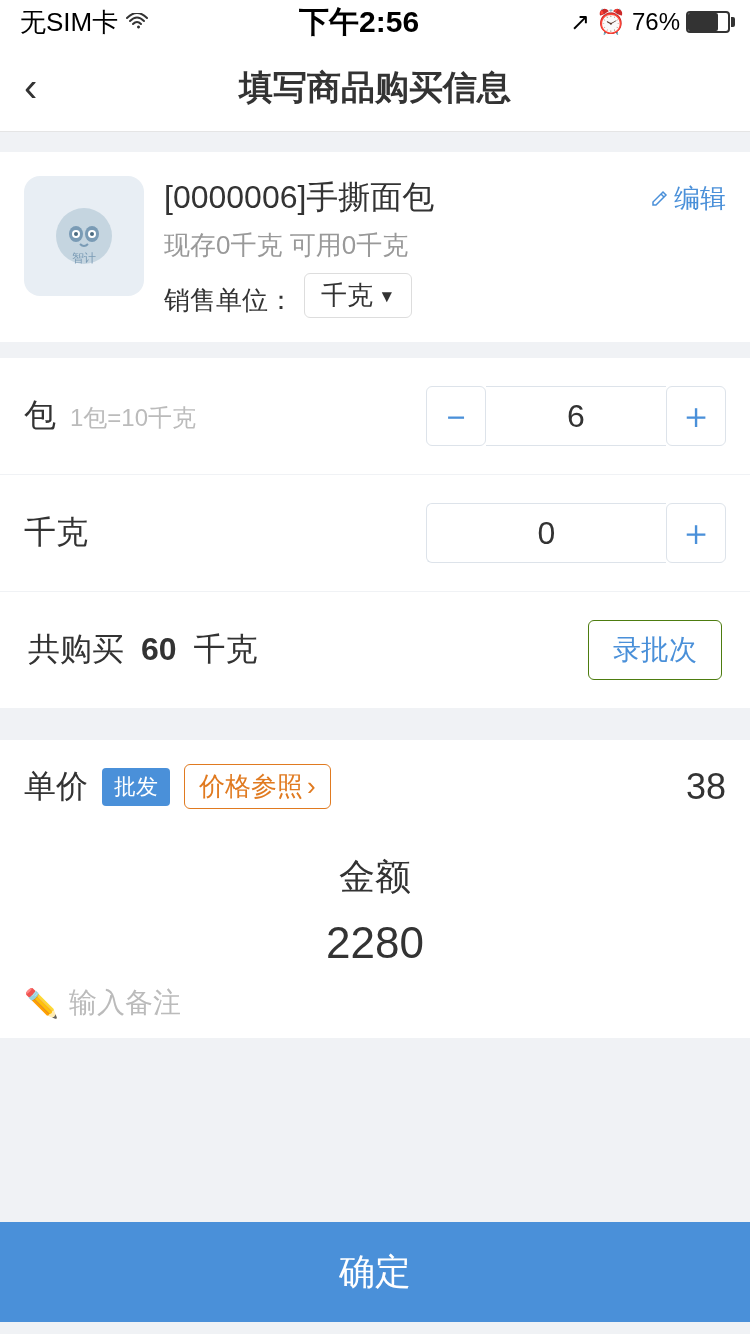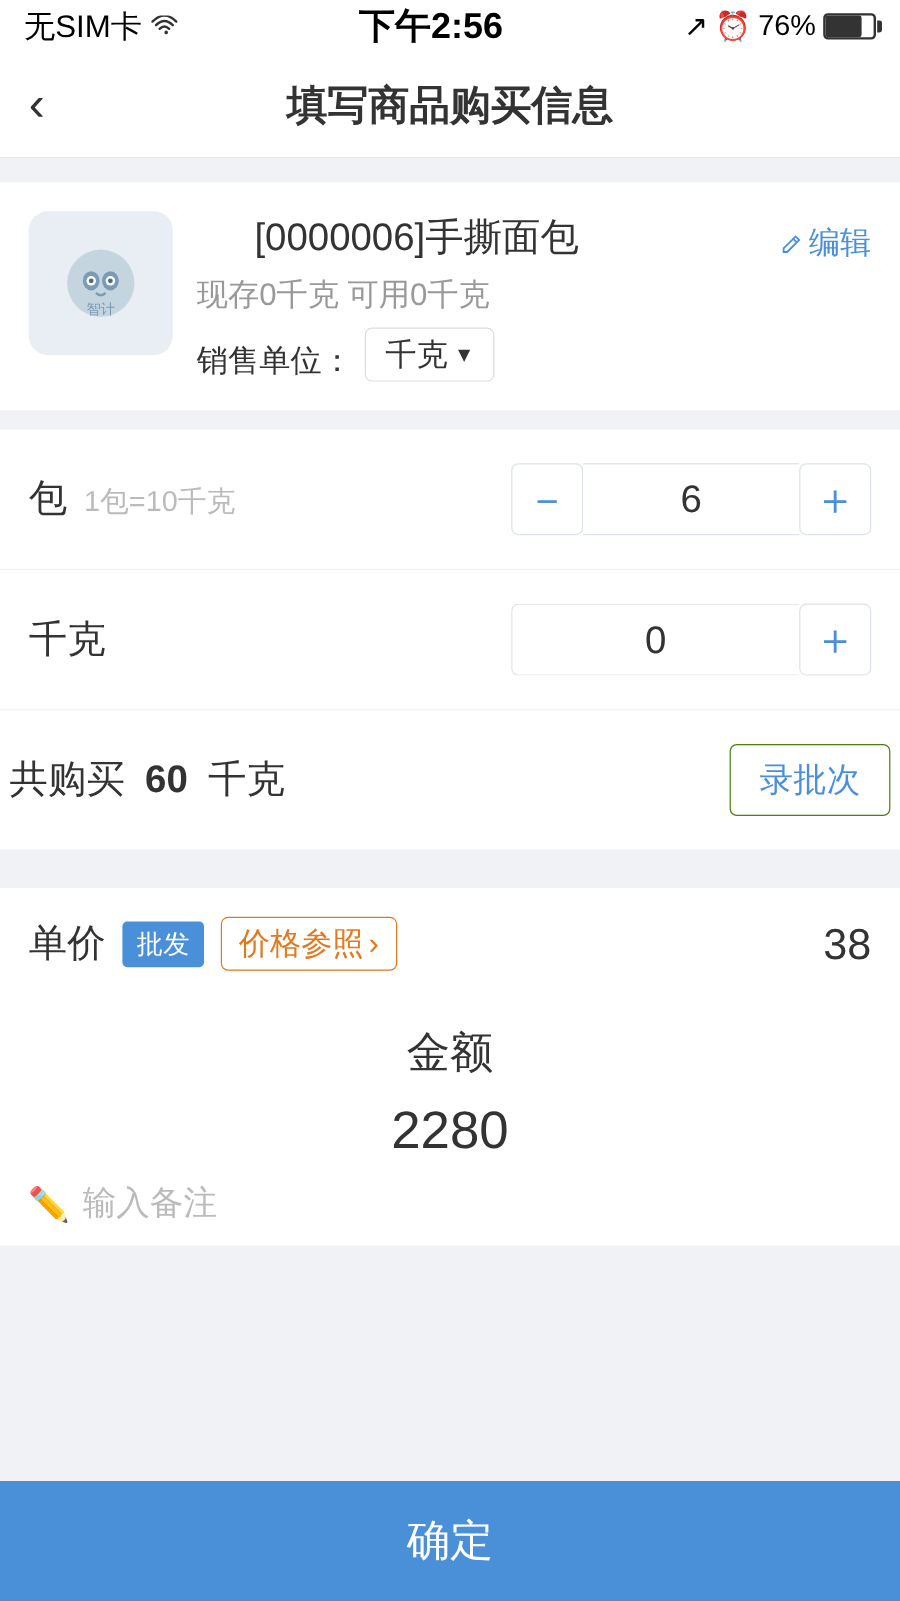--- a/index.html
+++ b/index.html
@@ -111,22 +111,21 @@
       flex-shrink: 0;
       font-size: 40px;
       color: #7a9bb5;
     }
     .product-info {
       flex: 1;
     }
     .product-name-row {
       display: flex;
       justify-content: space-between;
-      align-items: flex-end;
-      margin-left: 48px;
+      align-items: center;
     }
     .product-name {
       font-size: 32px;
       color: #333;
       font-weight: 500;
     }
     .edit-link {
       display: flex;
       align-items: center;
       gap: 4px;
@@ -225,21 +224,21 @@
       border-left: 1px solid #dde3ea;
       border-radius: 6px 0 0 6px;
     }
 
     
     .total-row {
       background: #fff;
       display: flex;
       align-items: center;
       justify-content: space-between;
-      padding: 28px 8px;
+      padding: 28px 28px;
     }
     .total-label {
       font-size: 32px;
       color: #333;
     }
     .record-batch-btn {
       border: 1px solid #4d7c0f;
       border-radius: 6px;
       padding: 10px 24px;
       font-size: 28px;
@@ -325,21 +324,21 @@
     }
 
     
     .content-area {
       padding-bottom: 120px;
     }
 
     
     .confirm-btn {
       position: fixed;
-      bottom: 0;
+      bottom: 12px;
       left: 0;
       width: 750px;
       height: 100px;
       background: #4a90d9;
       color: #fff;
       font-size: 36px;
       font-weight: 500;
       display: flex;
       align-items: center;
       justify-content: center;

